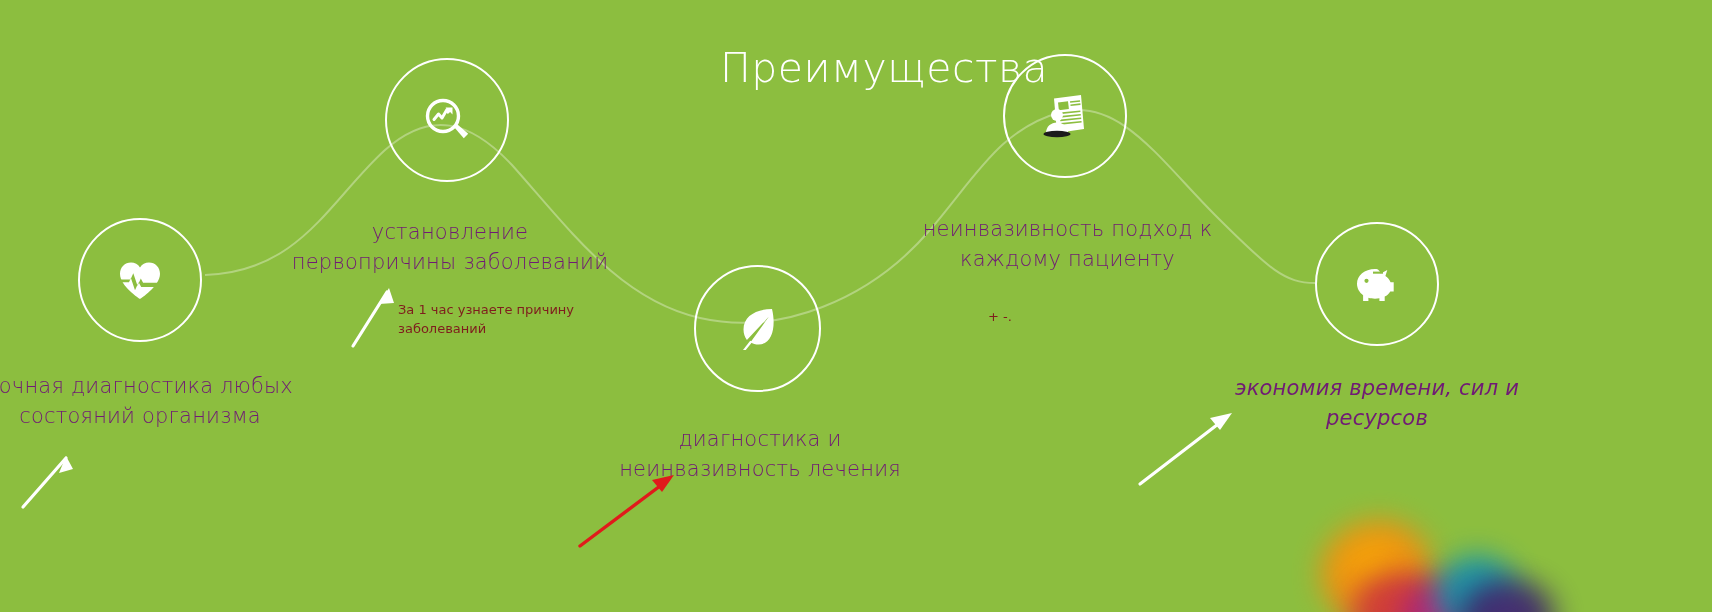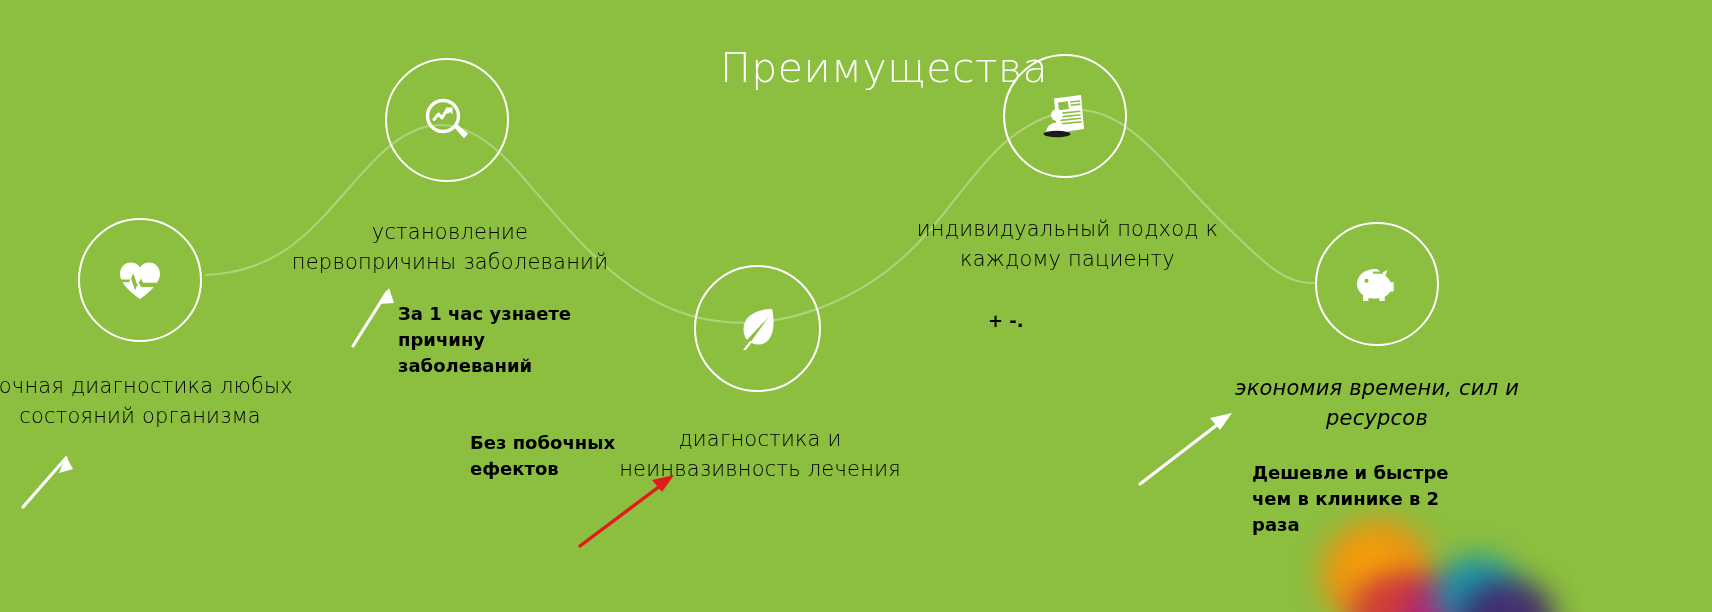--- a/index.html
+++ b/index.html
@@ -80,34 +80,34 @@
     border-radius: 50%;
     border: 2px solid #ffffff;
     box-sizing: border-box;
     display: flex;
     align-items: center;
     justify-content: center;
   }
   .node-icon { display: block; }
   .node-label {
     position: absolute;
-    color: #000000;
+    color: #701a75;
     font-size: 21px;
     font-weight: 300;
     line-height: 1.42;
     text-align: center;
     letter-spacing: .2px;
   }
 
   
   .annotation {
     position: absolute;
-    color: #000000;
-    font-size: 18px;
-    font-weight: 700;
+    color: #7f1d1d;
+    font-size: 13px;
+    font-weight: 400;
     line-height: 1.45;
   }
   .arrow-svg { position: absolute; pointer-events: none; }
 </style>
 </head>
 <body>
 
 <div id="stage">
 
   <div class="blob blob-orange"></div>
@@ -172,21 +172,21 @@
           <rect x="19.4" y="19.6" width="21" height="1.6" transform="rotate(-6 19.4 19.6)"></rect>
           <rect x="19.8" y="23.1" width="21" height="1.6" transform="rotate(-6 19.8 23.1)"></rect>
           <rect x="20.2" y="26.6" width="21" height="1.6" transform="rotate(-6 20.2 26.6)"></rect>
           <rect x="20.6" y="30.1" width="21" height="1.6" transform="rotate(-6 20.6 30.1)"></rect>
         </g>
         <circle cx="17" cy="22" r="6" fill="#ffffff"></circle>
         <path fill="#ffffff" d="M6 40c0-6.4 5-10.5 11-10.5S28 33.6 28 40z"></path>
         <ellipse cx="17" cy="41" rx="13.5" ry="3.2" fill="#1b1b1b"></ellipse>
       </svg>
     </div>
-    <div class="node-label" style="left:905px; top:215px; width:325px;">индивидуальный подход к каждому пациенту</div>
+    <div class="node-label" style="left:905px; top:215px; width:325px;">неинвазивность подход к каждому пациенту</div>
   </div>
 
   <div class="node">
     <div class="node-circle" style="left:1315px; top:222px; width:124px; height:124px;">
       <svg class="node-icon" width="48" height="42" viewBox="0 0 48 42">
         <path fill="#ffffff" d="M22 6C11.5 6 4 12.6 4 20.8c0 4.6 2.4 8.7 6.1 11.4V38h5.3v-3.2c1.9.6 4 .9 6.6.9 1.5 0 3-.1 4.4-.4V38h5.3v-4.4c2.4-1.3 4.3-3.1 5.6-5.2h3.4v-9.2h-3.1c-1-2.5-2.8-4.7-5.2-6.3l1.9-6-6.6 3.5C26 6.2 24 6 22 6z"></path>
         <circle cx="13.5" cy="17.8" r="2.1" fill="#8cbe3f"></circle>
         <path fill="#8cbe3f" d="M20 8.6h10v2.1H20z"></path>
       </svg>
     </div>
@@ -201,23 +201,21 @@
   <svg class="arrow-svg" style="left:345px; top:282px; width:62px; height:70px;" viewBox="0 0 62 70">
     <path d="M8 64 L42 10" stroke="#ffffff" stroke-width="3.2" fill="none" stroke-linecap="round"></path>
     <path d="M44 6 L34 22 L49 21 Z" fill="#ffffff"></path>
   </svg>
   <div class="annotation" style="left:398px; top:301px; width:220px;">За 1 час узнаете причину заболеваний</div>
 
   <svg class="arrow-svg" style="left:570px; top:466px; width:120px; height:86px;" viewBox="0 0 120 86">
     <path d="M10 80 L98 14" stroke="#e01b1b" stroke-width="3.4" fill="none" stroke-linecap="round"></path>
     <path d="M104 9 L82 14 L92 26 Z" fill="#e01b1b"></path>
   </svg>
-  <div class="annotation" style="left:470px; top:430px; width:210px;">Без побочных ефектов</div>
 
   <div class="annotation" style="left:988px; top:308px; width:120px;">+ -.</div>
 
   <svg class="arrow-svg" style="left:1132px; top:406px; width:110px; height:84px;" viewBox="0 0 110 84">
     <path d="M8 78 L94 12" stroke="#ffffff" stroke-width="3.2" fill="none" stroke-linecap="round"></path>
     <path d="M100 7 L78 12 L88 24 Z" fill="#ffffff"></path>
   </svg>
-  <div class="annotation" style="left:1252px; top:460px; width:230px;">Дешевле и быстре чем в клинике в 2 раза</div>
 
 </div>
 
 </body></html>

